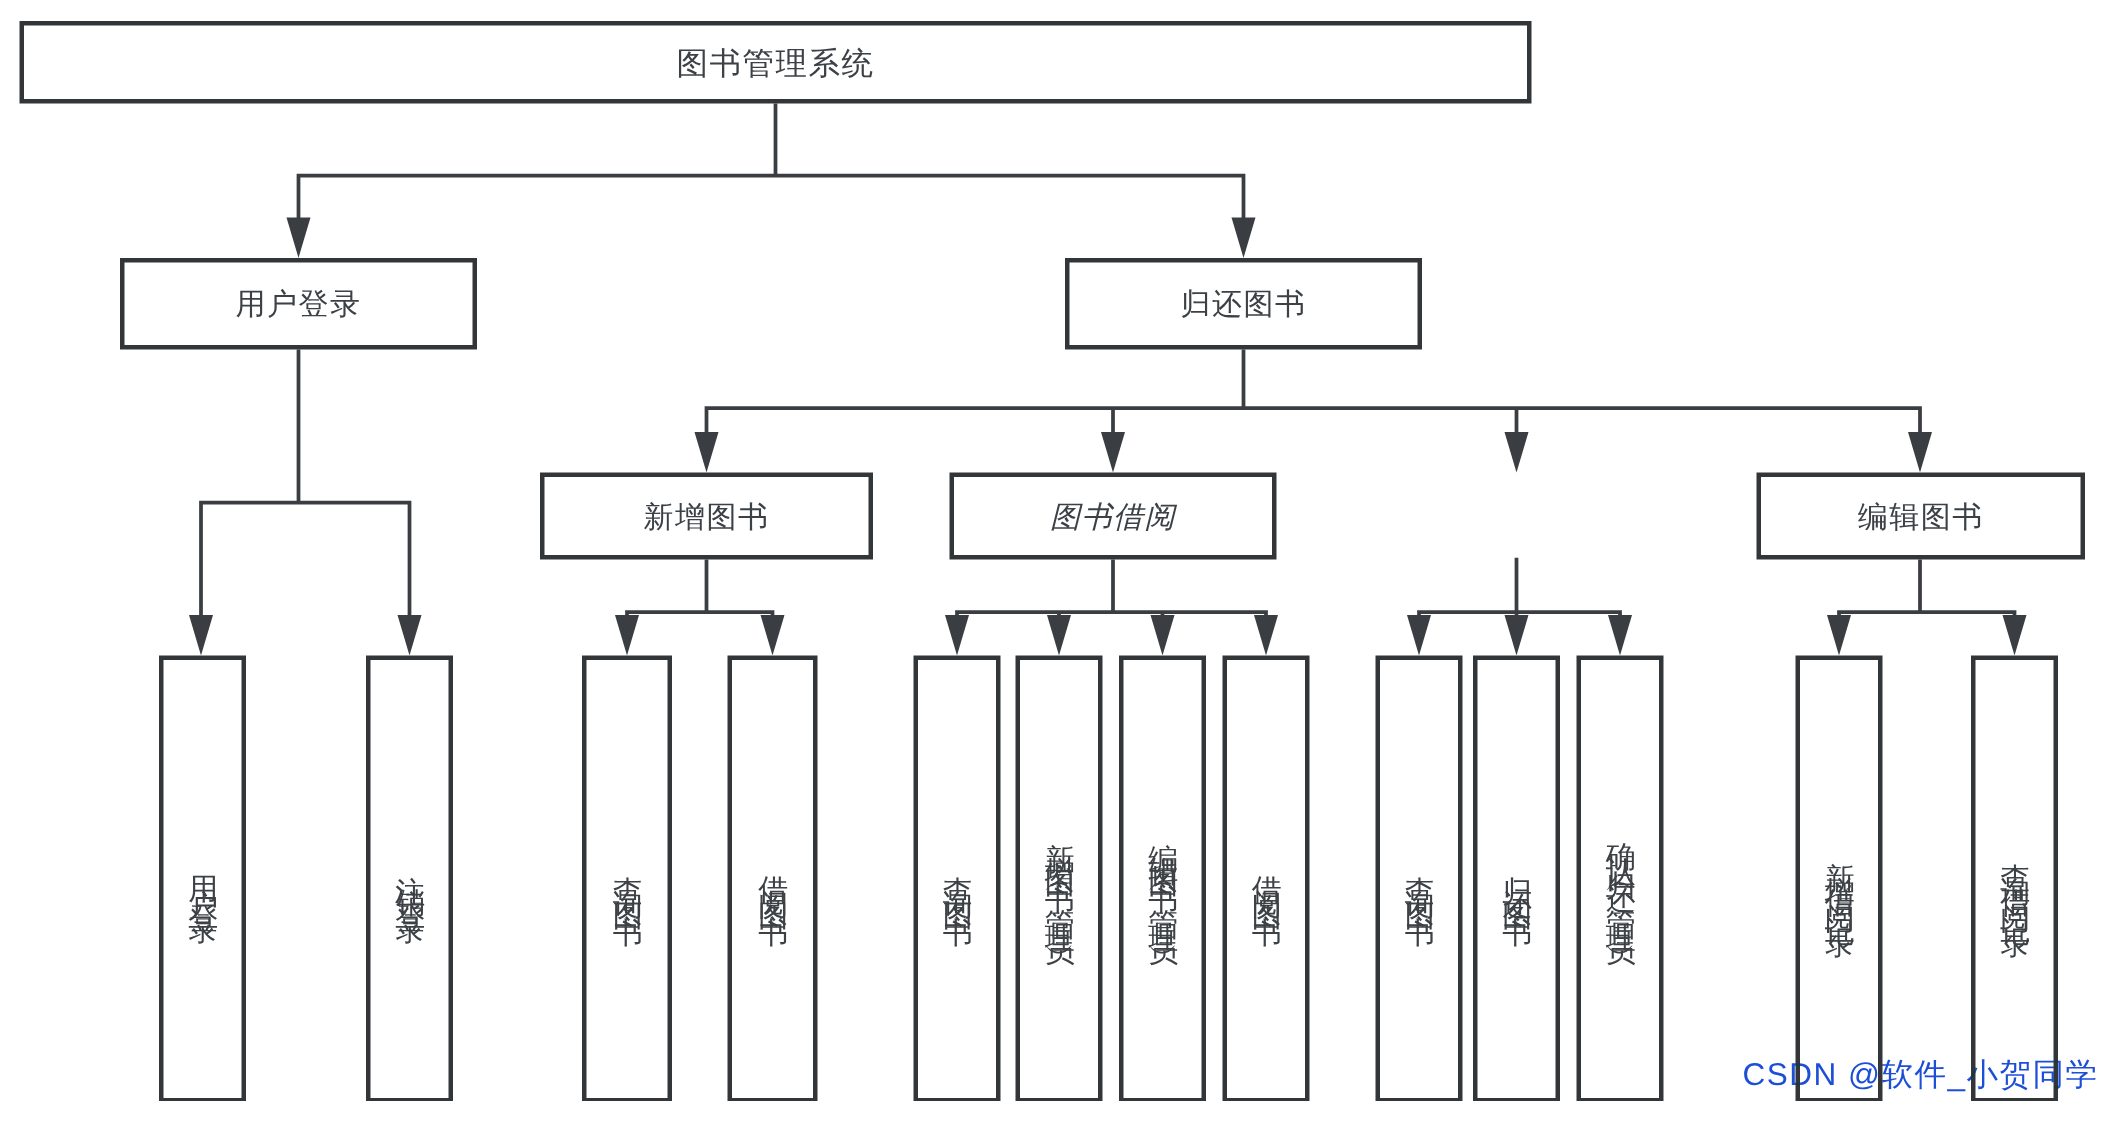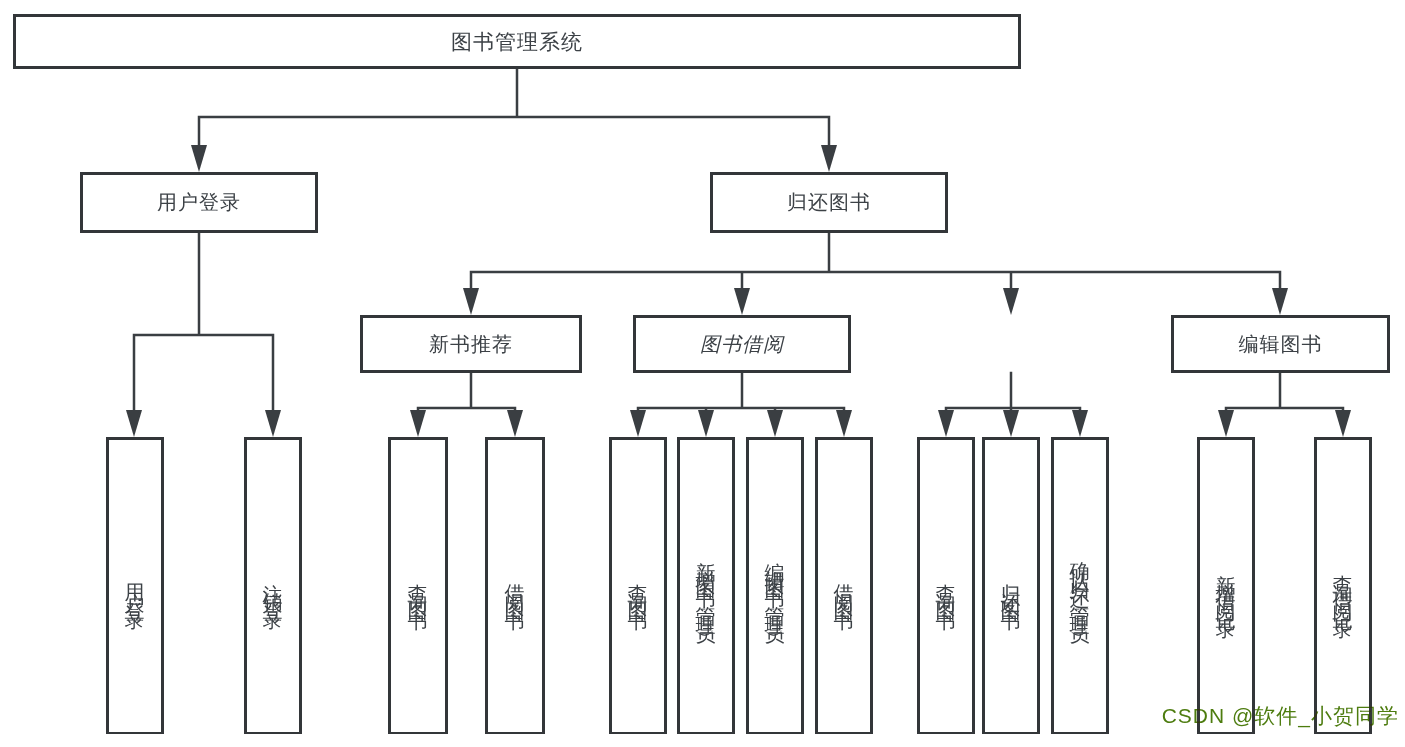--- a/index.html
+++ b/index.html
@@ -65,21 +65,21 @@
   #n-d2 { left: 982px;  width: 58px; }
   #n-d3 { left: 1051px; width: 58px; }
   #n-e1 { left: 1197px; width: 58px; }
   #n-e2 { left: 1314px; width: 58px; }
 
   #watermark {
     position: absolute;
     right: 6px;
     bottom: 4px;
     font-size: 21px;
-    color: #4d7c0f;
+    color: #1d4ed8;
     letter-spacing: 1px;
     z-index: 5;
     mix-blend-mode: darken;
     white-space: nowrap;
   }
 </style>
 </head>
 <body>
 
 <div id="canvas">
@@ -115,21 +115,21 @@
     <use href="#ah" transform="translate(1080,437)"></use>
     <use href="#ah" transform="translate(1226,437)"></use>
     <use href="#ah" transform="translate(1343,437)"></use>
   </svg>
 
   <div class="node hnode" id="n-root">图书管理系统</div>
 
   <div class="node hnode" id="n-l2a">用户登录</div>
   <div class="node hnode" id="n-l2b">归还图书</div>
 
-  <div class="node hnode" id="n-l3a">新书推荐</div>
+  <div class="node hnode" id="n-l3a">新增图书</div>
   <div class="node hnode" id="n-l3b">图书借阅</div>
   <div class="node hnode" id="n-l3d">编辑图书</div>
 
   <div class="node vnode" id="n-a1">用户登录</div>
   <div class="node vnode" id="n-a2">注销登录</div>
 
   <div class="node vnode" id="n-b1">查询图书</div>
   <div class="node vnode" id="n-b2">借阅图书</div>
 
   <div class="node vnode" id="n-c1">查询图书</div>

